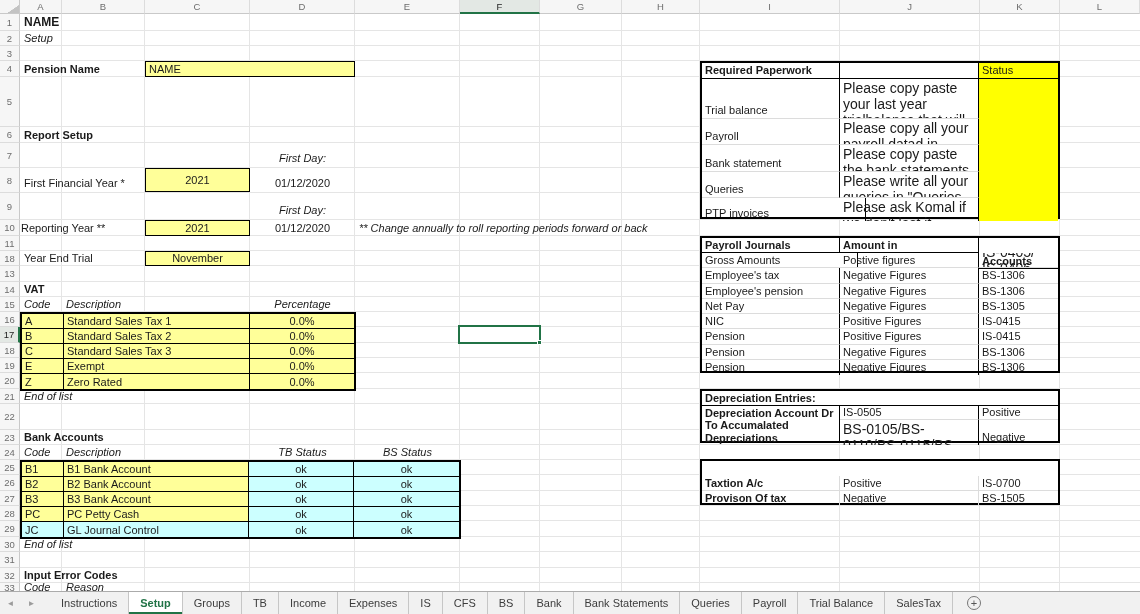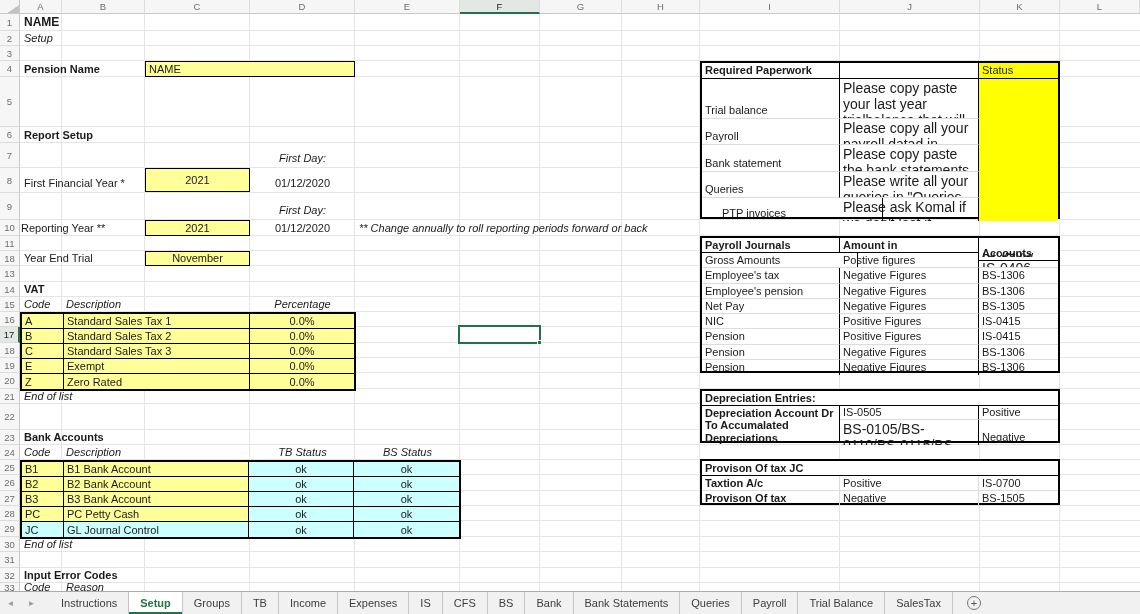--- a/index.html
+++ b/index.html
@@ -257,35 +257,35 @@
 
   <div class="tbl" style="left:700px;top:61px;width:360px;height:158px">
     <div class="tc b brk bbk" style="left:0;top:0;width:138px;height:16px">Required Paperwork</div>
     <div class="tc brk bbk" style="left:138px;top:0;width:139px;height:16px"></div>
     <div class="tc bbk" style="left:277px;top:0;width:79px;height:16px;background:#FFFF00">Status</div>
 
     <div class="tc bot brk bbg" style="left:0;top:16px;width:138px;height:40px">Trial balance</div>
     <div class="tc bot brk bbg" style="left:0;top:56px;width:138px;height:26px">Payroll</div>
     <div class="tc bot brk bbg" style="left:0;top:82px;width:138px;height:27px">Bank statement</div>
     <div class="tc bot brk bbg" style="left:0;top:109px;width:138px;height:26px">Queries</div>
-    <div class="tc bot brk" style="left:17px;top:135px;width:164px;height:23px">PTP invoices</div>
+    <div class="tc bot brk" style="left:0;top:135px;width:164px;height:23px">PTP invoices</div>
 
     <div class="tc wrap sm brk bbg" style="left:138px;top:16px;width:139px;height:40px">Please copy paste your last year trialbalance that will be opening for current year</div>
     <div class="tc wrap sm brk bbg" style="left:138px;top:56px;width:139px;height:26px">Please copy all your payroll datad in "Payroll tab"</div>
     <div class="tc wrap sm brk bbg" style="left:138px;top:109px;width:139px;height:26px">Please write all your queries in "Queries Tab"</div>
     <div class="tc wrap sm brk bbg" style="left:138px;top:82px;width:139px;height:27px">Please copy paste the bank statements</div>
     <div class="tc wrap sm brk" style="left:138px;top:135px;width:139px;height:23px">Please ask Komal if we don't last it</div>
 
     <div class="tc" style="left:277px;top:16px;width:79px;height:142px;background:#FFFF00"></div>
   </div>
 
   <div class="tbl" style="left:700px;top:236px;width:360px;height:137px">
     <div class="tc b brk bbk" style="left:0;top:0;width:138px;height:15px">Payroll Journals</div>
     <div class="tc b brk bbk" style="left:138px;top:0;width:139px;height:15px">Amount in</div>
-    <div class="tc b bbk" style="left:277px;top:8px;width:79px;height:15px">Accounts</div>
+    <div class="tc b bbk" style="left:277px;top:16px;width:79px;height:15px">Accounts</div>
     <div class="tc brk bbg" style="left:0;top:15px;width:156px;height:15px">Gross Amounts</div>
     <div class="tc brk bbg" style="left:138px;top:15px;width:139px;height:15px">Postive figures</div>
     <div class="tc bbg sm" style="left:277px;top:15px;width:79px;height:15px">IS-0405/ IS-0406</div>
     <div class="tc brk bbg" style="left:0;top:30px;width:138px;height:16px">Employee's tax</div>
     <div class="tc brk bbg" style="left:138px;top:30px;width:139px;height:16px">Negative Figures</div>
     <div class="tc bbg" style="left:277px;top:30px;width:79px;height:16px">BS-1306</div>
     <div class="tc brk bbg" style="left:0;top:46px;width:138px;height:15px">Employee's pension</div>
     <div class="tc brk bbg" style="left:138px;top:46px;width:139px;height:15px">Negative Figures</div>
     <div class="tc bbg" style="left:277px;top:46px;width:79px;height:15px">BS-1306</div>
     <div class="tc brk bbg" style="left:0;top:61px;width:138px;height:15px">Net Pay</div>
@@ -309,21 +309,20 @@
     <div class="tc b bbk" style="left:0;top:0;width:356px;height:15px">Depreciation Entries:</div>
     <div class="tc b wrap brk" style="left:0;top:15px;width:138px;height:35px">Depreciation Account Dr</div>
     <div class="tc brk bbg" style="left:138px;top:15px;width:139px;height:14px">IS-0505</div>
     <div class="tc bbg" style="left:277px;top:15px;width:79px;height:14px">Positive</div>
     <div class="tc b wrap" style="left:0;top:27px;width:138px;height:27px">To Accumalated Depreciations</div>
     <div class="tc wrap sm brk" style="left:138px;top:29px;width:139px;height:25px">BS-0105/BS-0110/BS-0115/BS-0120/BS-0125/BS-0130</div>
     <div class="tc bot" style="left:277px;top:29px;width:79px;height:25px">Negative</div>
   </div>
 
   <div class="tbl" style="left:700px;top:459px;width:360px;height:46px">
-    <div class="tc b bbk" style="left:0;top:0;width:356px;height:15px">Provison Of tax JC</div>
     <div class="tc b brg bbg" style="left:0;top:15px;width:138px;height:15px">Taxtion A/c</div>
     <div class="tc brg bbg" style="left:138px;top:15px;width:139px;height:15px">Positive</div>
     <div class="tc bbg" style="left:277px;top:15px;width:79px;height:15px">IS-0700</div>
     <div class="tc b brg" style="left:0;top:30px;width:138px;height:14px">Provison Of tax</div>
     <div class="tc brg" style="left:138px;top:30px;width:139px;height:14px">Negative</div>
     <div class="tc" style="left:277px;top:30px;width:79px;height:14px">BS-1505</div>
   </div>
 
   <div class="tabbar">
     <span class="nav">◄</span>

